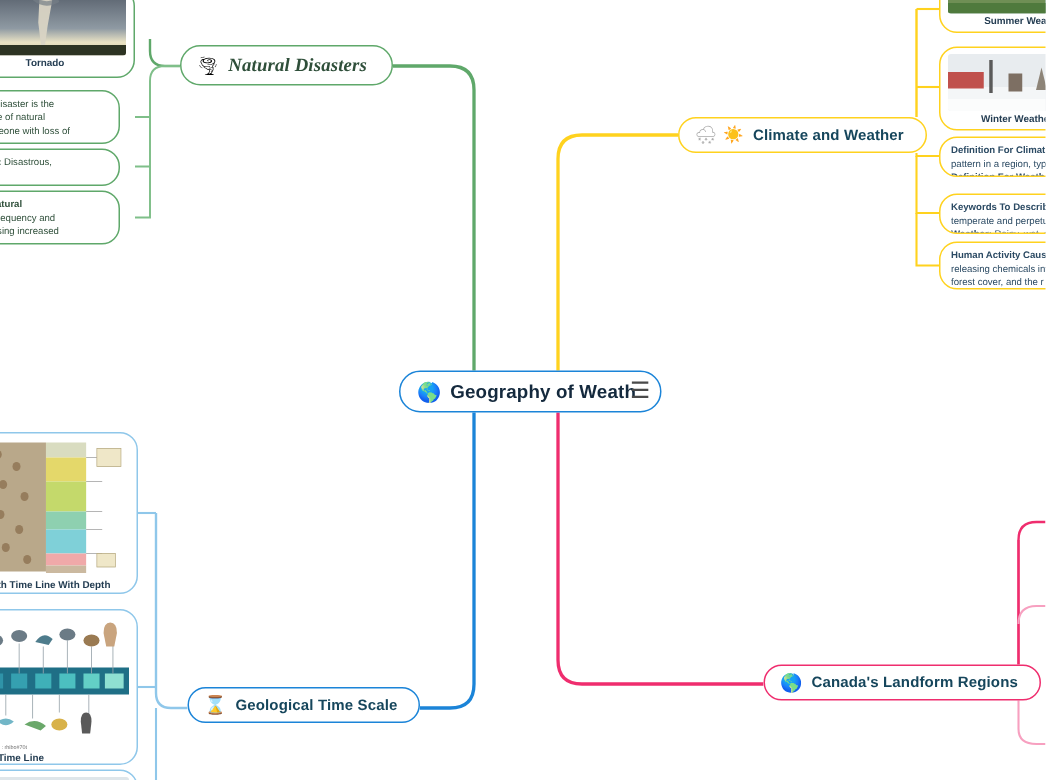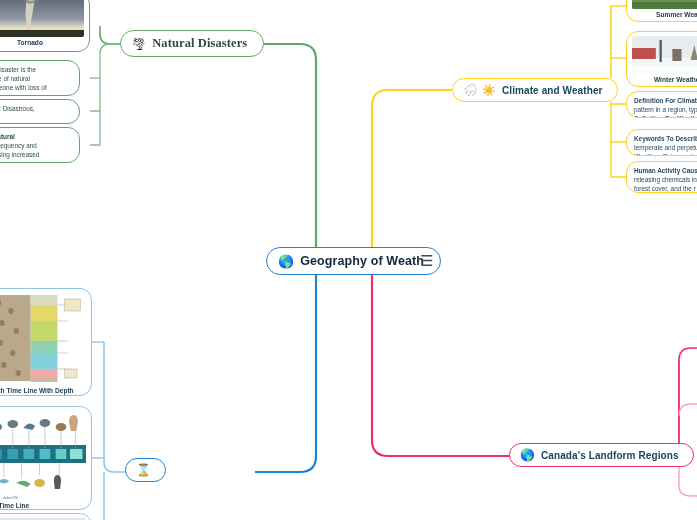--- a/index.html
+++ b/index.html
@@ -27,21 +27,21 @@
   #root .pill{border-color:#1b84d8;padding:6px 16px 6px 11px;}
   #root .lbl{font-size:12.5px;color:#14293d;}
   #root-menu{
     position:absolute;left:420px;top:253px;font-size:15px;color:#4a4a4a;
     line-height:1;user-select:none;
   }
 
   
   #n-natural{left:120px;top:30px;}
   #n-natural .pill{border-color:#5fa86a;padding:5px 16px 5px 10px;}
-  #n-natural .lbl{font-family:"Liberation Serif", serif;font-weight:bold;
+  #n-natural .lbl{font-family:"Liberation Serif", serif;font-style:italic;font-weight:bold;
     font-size:12.5px;color:#2f4f3a;}
 
   #n-climate{left:452px;top:78px;}
   #n-climate .pill{border-color:#ffd21e;}
   #n-climate .lbl{color:#16465c;}
 
   #n-landform{left:509px;top:443px;}
   #n-landform .pill{border-color:#ef2d6e;}
   #n-landform .lbl{color:#16465c;}
 
@@ -262,20 +262,21 @@
   <div class="node" id="n-landform">
     <div class="pill">
       <span style="line-height:1;font-size:12px;">🌎</span>
       <span class="lbl">Canada's Landform Regions</span>
     </div>
   </div>
 
   <div class="node" id="n-geotime">
     <div class="pill">
       <span style="line-height:1;font-size:12px;">⌛</span>
+      <span class="lbl">Geological Time Scale</span>
     </div>
   </div>
 
   <div class="imgcard blue" id="img-depth">
     <div class="thumbwrap">
       <svg class="thumb" viewBox="0 0 112 92" preserveAspectRatio="none">
         <rect width="112" height="92" fill="#ffffff"></rect>
         <rect x="6" y="2" width="44" height="86" fill="#b9a88a"></rect>
         <rect x="50" y="2" width="30" height="10" fill="#d9dcc0"></rect>
         <rect x="50" y="12" width="30" height="16" fill="#e4d86a"></rect>

